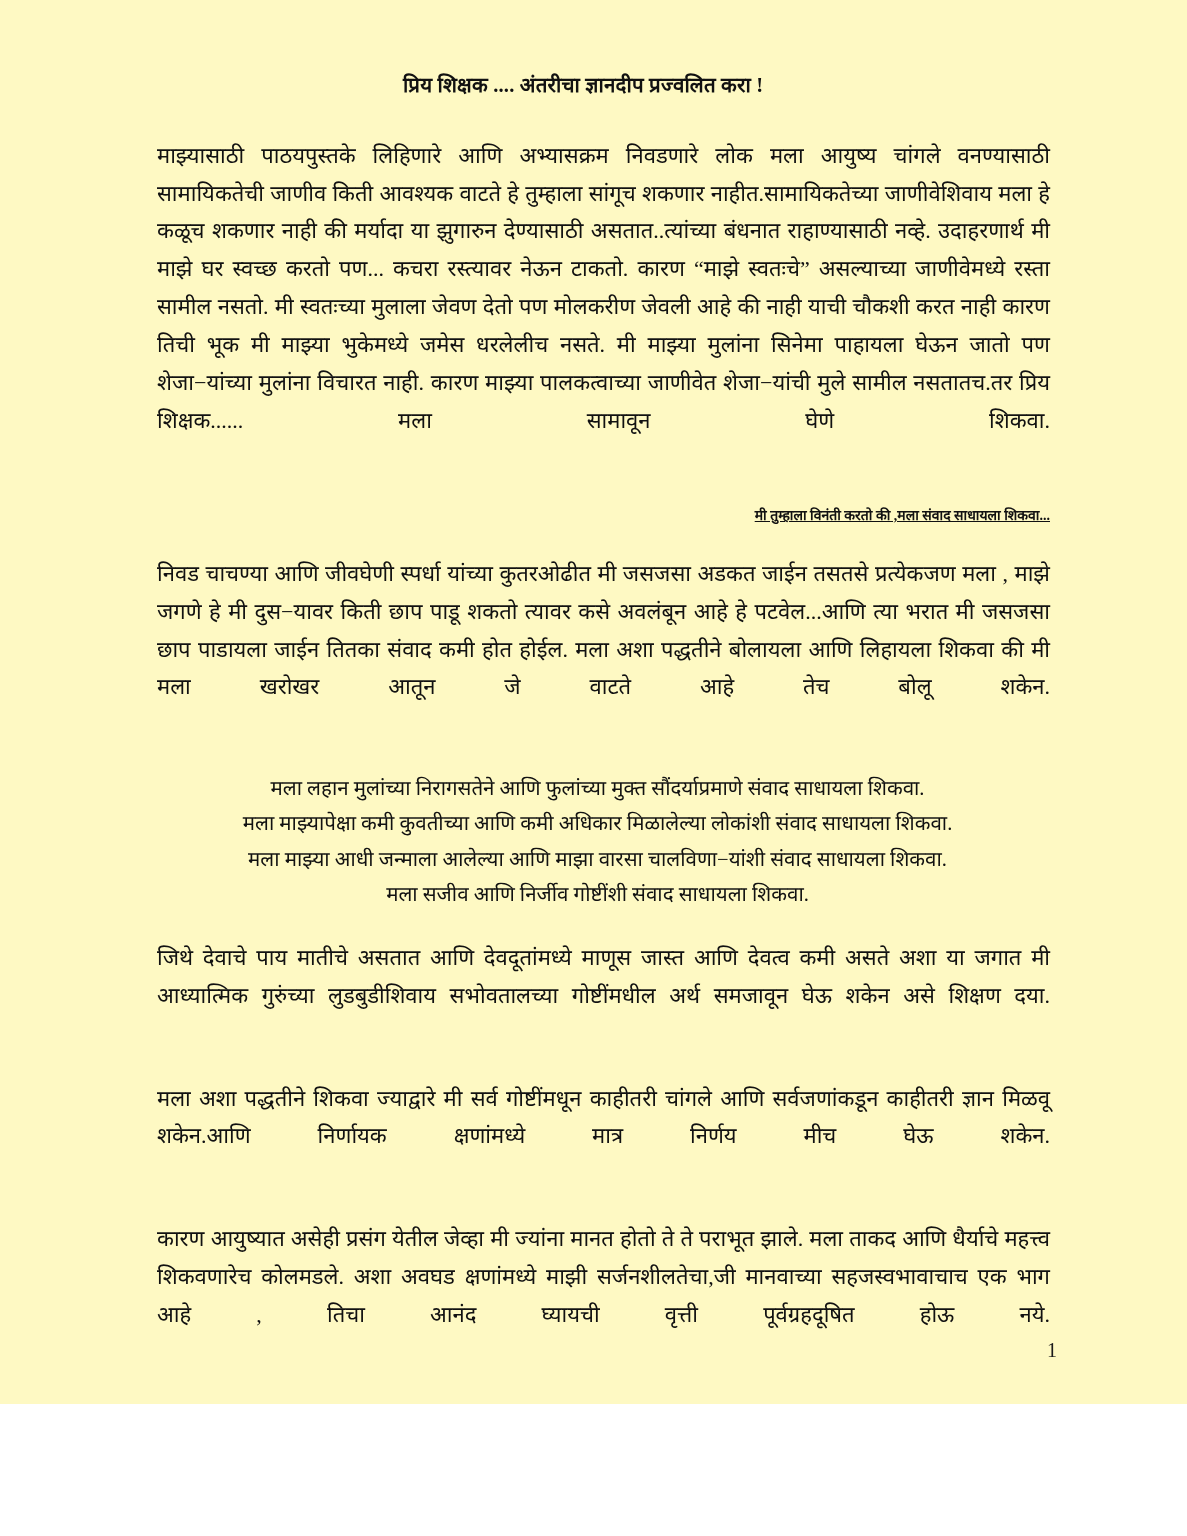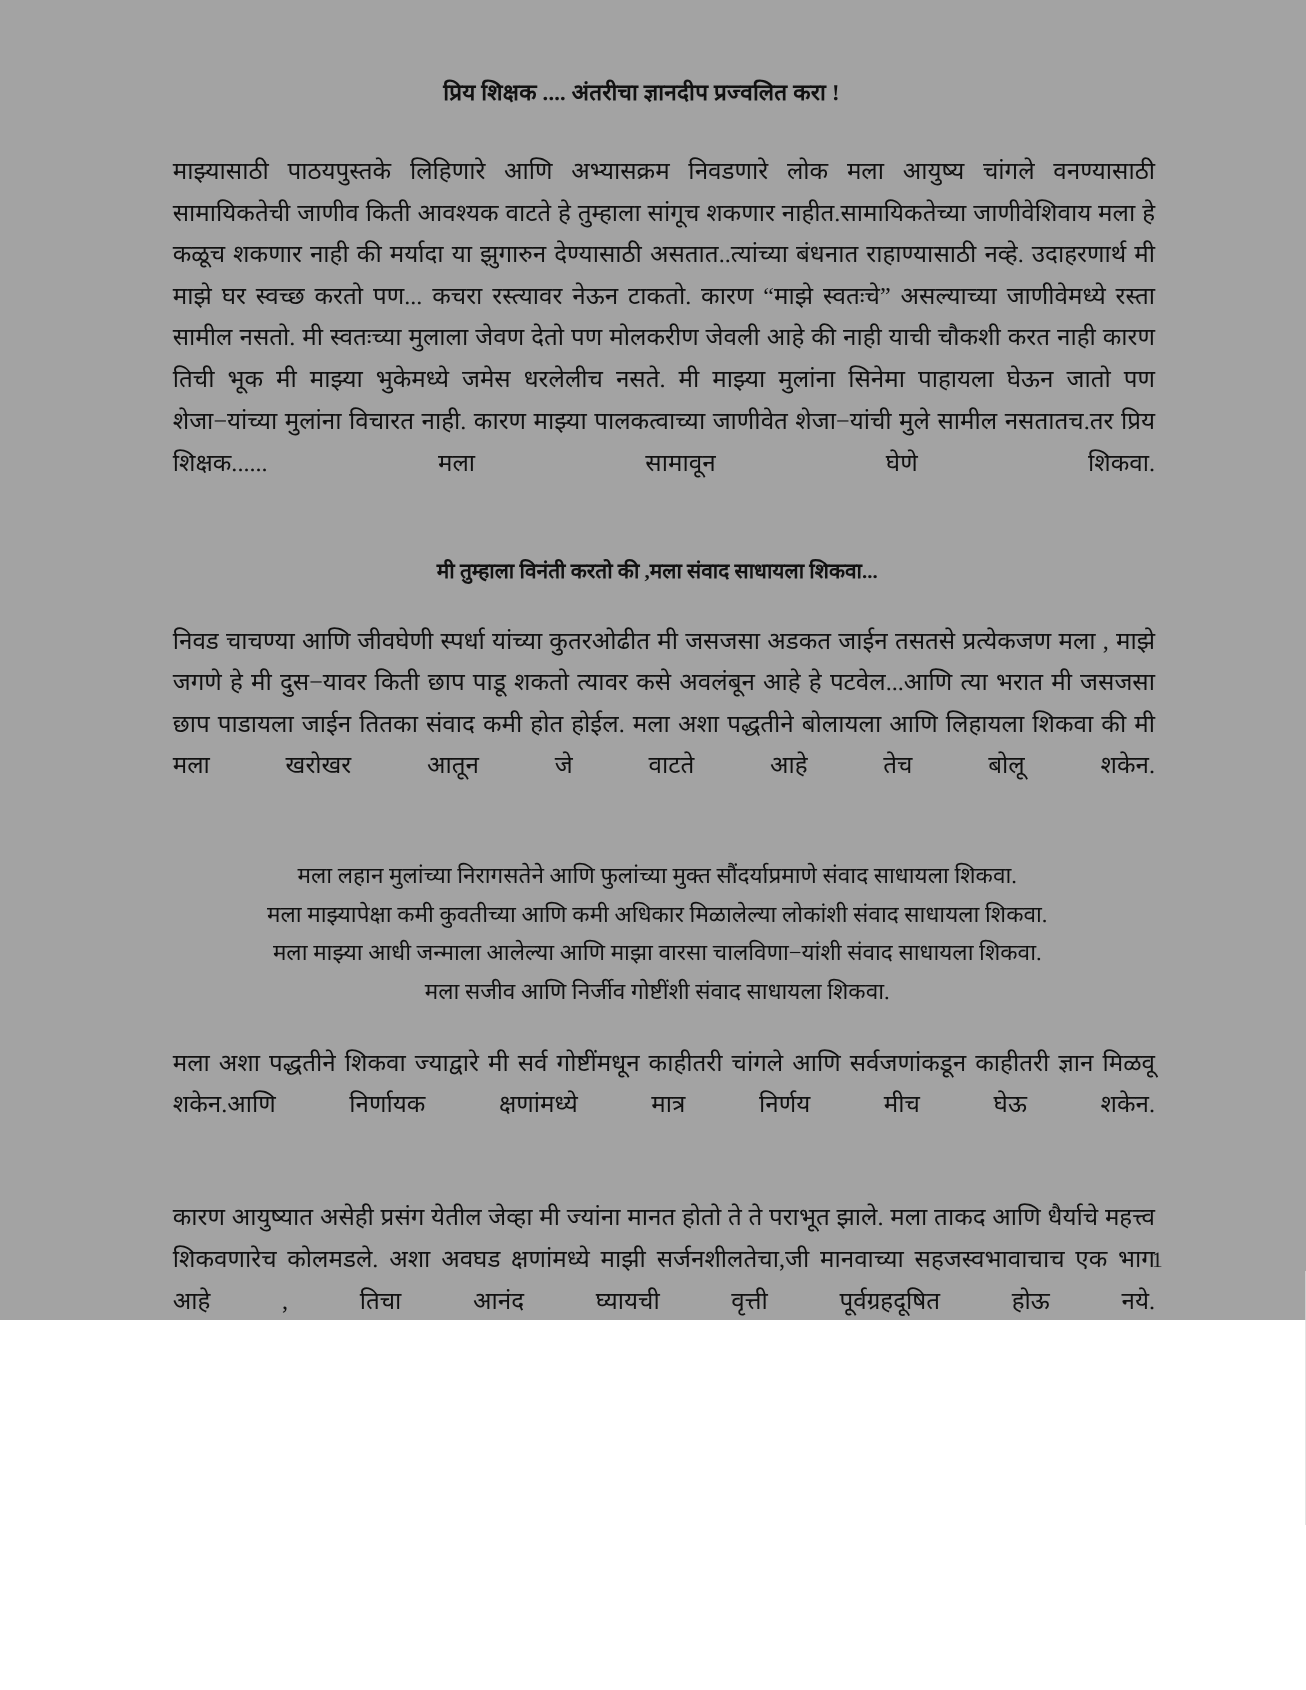--- a/index.html
+++ b/index.html
@@ -7,22 +7,22 @@
     padding: 0;
     background: #ffffff;
   }
   body {
     font-family: "Liberation Serif", "DejaVu Serif", serif;
     color: #111111;
   }
   .page {
     position: relative;
     width: 1187px;
-    height: 1200px;
-    background: #a3a3a3;
+    height: 1404px;
+    background: #fef9c3;
     box-sizing: border-box;
     overflow: hidden;
   }
   .content {
     position: absolute;
     left: 145px;
     top: 70px;
     width: 905px;
   }
   .doc-title {
@@ -36,25 +36,26 @@
   }
   .para {
     font-size: 22px;
     line-height: 1.72;
     text-align: justify;
     text-justify: inter-word;
     margin: 0 0 27px 12px;
     word-spacing: 0.5px;
   }
   .heading {
-    font-size: 19px;
+    font-size: 14px;
     font-weight: bold;
     line-height: 1.7;
     margin: 0 0 27px 0;
-    text-align: center;
+    text-align: right;
+    text-decoration: underline;
   }
   .list-block {
     margin: 0 0 27px 0;
   }
   .list-line {
     font-size: 20.5px;
     line-height: 1.72;
     margin: 0;
     text-align: center;
     white-space: nowrap;
@@ -95,20 +96,21 @@
 
     <div class="list-block">
       <p class="list-line">मला लहान मुलांच्या निरागसतेने आणि फुलांच्या मुक्त सौंदर्याप्रमाणे संवाद साधायला शिकवा.</p>
       <p class="list-line">मला माझ्यापेक्षा कमी कुवतीच्या आणि कमी अधिकार मिळालेल्या लोकांशी संवाद साधायला शिकवा.</p>
       <p class="list-line">मला माझ्या आधी जन्माला आलेल्या आणि माझा वारसा चालविणा−यांशी संवाद साधायला शिकवा.</p>
       <p class="list-line">मला सजीव आणि निर्जीव गोष्टींशी संवाद साधायला शिकवा.</p>
     </div>
 
 
 
+    <p class="para">जिथे देवाचे पाय मातीचे असतात आणि देवदूतांमध्ये माणूस जास्त आणि देवत्व कमी असते अशा या जगात मी आध्यात्मिक गुरुंच्या लुडबुडीशिवाय सभोवतालच्या गोष्टींमधील अर्थ समजावून घेऊ शकेन असे शिक्षण दया.</p>
 
     <p class="para">मला अशा पद्धतीने शिकवा ज्याद्वारे मी सर्व गोष्टींमधून काहीतरी चांगले आणि सर्वजणांकडून काहीतरी ज्ञान मिळवू शकेन.आणि निर्णायक क्षणांमध्ये मात्र निर्णय मीच घेऊ शकेन.</p>
 
 
     <p class="para">कारण आयुष्यात असेही प्रसंग येतील जेव्हा  मी ज्यांना मानत होतो ते ते पराभूत झाले. मला ताकद आणि धैर्याचे महत्त्व शिकवणारेच कोलमडले. अशा अवघड क्षणांमध्ये माझी सर्जनशीलतेचा,जी मानवाच्या सहजस्वभावाचाच एक भाग आहे  ,  तिचा आनंद घ्यायची वृत्ती पूर्वग्रहदूषित होऊ नये.</p>
 
   </div>
 
   <div class="page-number">1</div>
 

